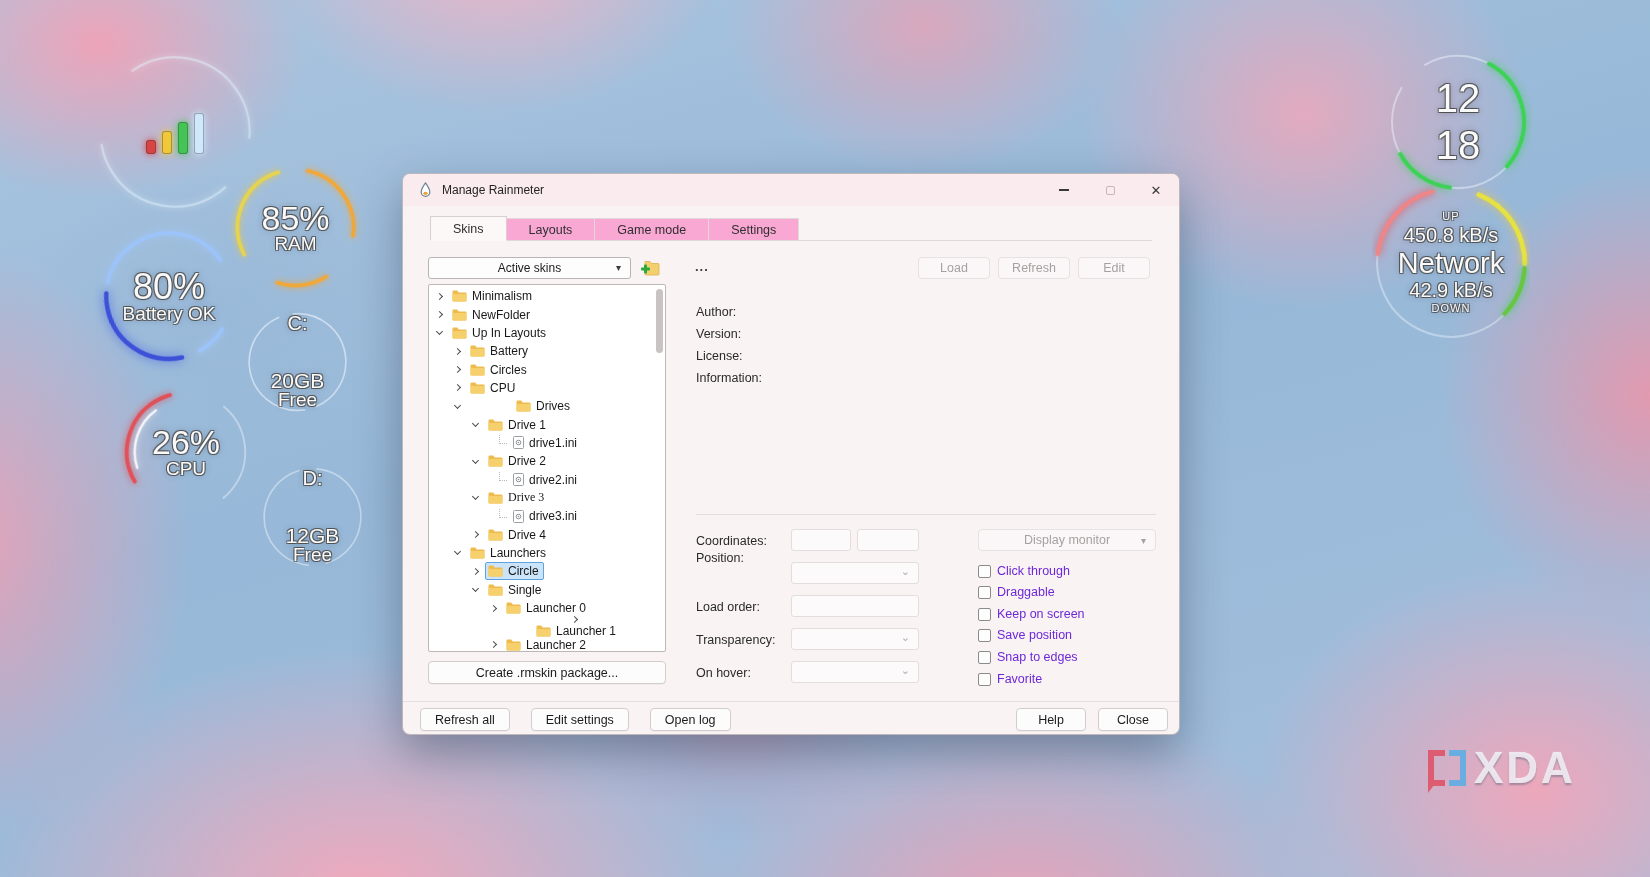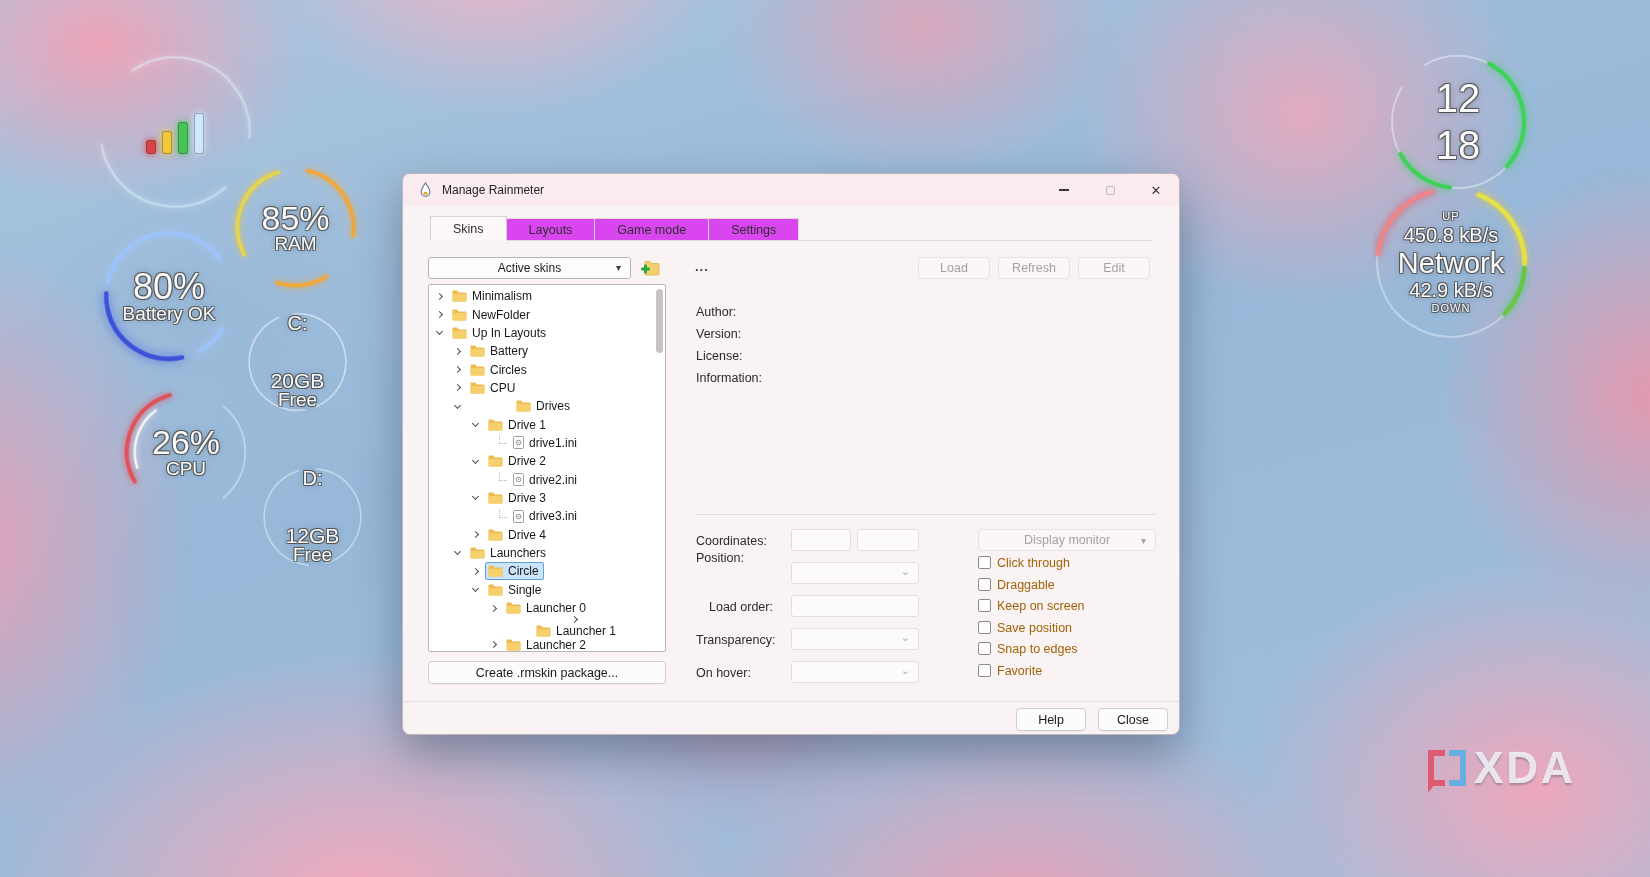--- a/index.html
+++ b/index.html
@@ -77,21 +77,21 @@
   #titlebar .title { font-size:12px; color:#242424; }
   #win-controls { position:absolute; right:0; top:0; height:32px; display:flex; }
   .win-btn { width:46px; height:32px; display:flex; align-items:center; justify-content:center; }
   .glyph-min { width:10px; height:1.5px; background:#3a3a3a; display:block; }
   .glyph-max { width:9px; height:9px; border:1.2px solid #c9b6bb; border-radius:2px; display:block; }
   .glyph-close { font-size:13px; color:#3a3a3a; line-height:1; }
 
   #tab-strip { position:absolute; left:27px; right:27px; top:43px; height:24px;
     display:flex; align-items:flex-end; border-bottom:1px solid #e2d8da; }
   .tab { height:22px; padding:0 22px; display:flex; align-items:center; justify-content:center;
-    font-size:12.5px; color:#2f2f2f; background:#d946ef; border:1px solid #e2d8da;
+    font-size:12.5px; color:#2f2f2f; background:#f9a8d4; border:1px solid #e2d8da;
     border-bottom:none; margin-right:-1px; }
   .tab.active { height:25px; background:#fcf8f8; border:1px solid #d8cfd1; border-bottom:1px solid #fcf8f8;
     margin-bottom:-1px; z-index:2; }
 
   
   #skins-combo { position:absolute; left:25px; top:83px; width:203px; height:22px;
     background:#fdfdfd; border:1px solid #b9b3b3; border-radius:3px;
     display:flex; align-items:center; justify-content:center; font-size:12px; color:#1b1b1b; }
   #skins-combo .chev-down { position:absolute; right:9px; top:4px; font-size:10px; color:#3c3c3c; }
   #add-skin-btn { position:absolute; left:237px; top:85px; width:20px; height:18px; display:flex; }
@@ -132,21 +132,21 @@
 
   .form-label { position:absolute; left:293px; font-size:12.5px; color:#2a2a2a; }
   .f-input { position:absolute; height:22px; background:#fcfafa; border:1px solid #e4dddd;
     border-radius:3px; }
   .f-select::after { content:"⌄"; position:absolute; right:8px; top:2px; color:#b3acad; font-size:11px; }
 
   #display-monitor-btn { position:absolute; left:575px; top:355px; width:178px; height:22px; }
   #display-monitor-btn::after { content:"▾"; position:absolute; right:9px; color:#a7a0a1; font-size:10px; }
 
   #checkbox-col { position:absolute; left:575px; top:382px; }
-  .cb-row { display:flex; align-items:flex-start; gap:6px; height:21.6px; font-size:12.5px; color:#a16207; }
+  .cb-row { display:flex; align-items:flex-end; gap:6px; height:21.6px; font-size:12.5px; color:#6d28d9; }
   .cb-box { width:13px; height:13px; border:1px solid #8f8a8a; border-radius:2px; background:#fdfdfd; flex:none; }
 
   #bottom-divider { position:absolute; left:0; top:527px; width:100%; height:1px; background:#e6dee0; }
   #bottom-left  { position:absolute; left:17px;  top:534px; display:flex; gap:21px; }
   #bottom-right { position:absolute; right:11px; top:534px; display:flex; gap:12px; }
   #bottom-left .btn, #bottom-right .btn { height:23px; padding:0 14px; min-width:70px; }
 </style>
 </head>
 <body>
 
@@ -437,21 +437,21 @@
             <span style="display: flex;">
               <svg width="11" height="13" viewBox="0 0 11 13">
                 <rect x="0.5" y="0.5" width="10" height="12" rx="1" fill="#fff" stroke="#9aa0a6"></rect>
                 <circle cx="5.5" cy="6.5" r="2.3" fill="none" stroke="#8a9096" stroke-width="1"></circle>
                 <circle cx="5.5" cy="6.5" r="0.8" fill="#8a9096"></circle>
               </svg>
             </span>
             <span>drive2.ini</span>
           </span>
         </div>
-        <div class="tree-row" style="padding-left: 42px;">
+        <div class="tree-row" style="padding-left: 42px; font-family: Liberation Serif, serif;">
           <span class="chev expanded"></span>
           <span class="rowbox">
             <span style="display: flex;">
               <svg width="15" height="12" viewBox="0 0 15 12">
                 <path d="M0.5 1.6 a1 1 0 0 1 1 -1 h3.7 l1.6 1.8 h6.7 a1 1 0 0 1 1 1 v7 a1 1 0 0 1 -1 1 h-12 a1 1 0 0 1 -1 -1 z" fill="#eebc4e"></path>
                 <path d="M0.5 4 h14 v6.4 a1 1 0 0 1 -1 1 h-12 a1 1 0 0 1 -1 -1 z" fill="#f7d06e"></path>
               </svg>
             </span>
             <span>Drive 3</span>
           </span>
@@ -563,21 +563,21 @@
         <div class="info-row">Author:</div>
         <div class="info-row">Version:</div>
         <div class="info-row">License:</div>
         <div class="info-row">Information:</div>
       </div>
 
     <div id="panel-divider"></div>
 
     <span class="form-label" style="top:360px;">Coordinates:</span>
     <span class="form-label" style="top:377px;">Position:</span>
-    <span class="form-label" style="top:426px;margin-left:13px;">Load order:</span>
+    <span class="form-label" style="top:426px;">Load order:</span>
     <span class="form-label" style="top:459px;">Transparency:</span>
     <span class="form-label" style="top:492px;">On hover:</span>
 
     <div class="f-input" style="left:388px;top:355px;width:60px;"></div>
     <div class="f-input" style="left:454px;top:355px;width:62px;"></div>
     <div class="f-input f-select" style="left:388px;top:388px;width:128px;"></div>
     <div class="f-input" style="left:388px;top:421px;width:128px;"></div>
     <div class="f-input f-select" style="left:388px;top:454px;width:128px;"></div>
     <div class="f-input f-select" style="left:388px;top:487px;width:128px;"></div>
 
@@ -604,18 +604,23 @@
           <span class="cb-box"></span>
           <span>Snap to edges</span>
         </div>
         <div class="cb-row">
           <span class="cb-box"></span>
           <span>Favorite</span>
         </div>
       </div>
 
     <div id="bottom-divider"></div>
+    <div id="bottom-left">
+        <button class="btn">Refresh all</button>
+        <button class="btn">Edit settings</button>
+        <button class="btn">Open log</button>
+      </div>
     <div id="bottom-right">
         <button class="btn">Help</button>
         <button class="btn">Close</button>
       </div>
   </div>
 </div>
 
 </body></html>

